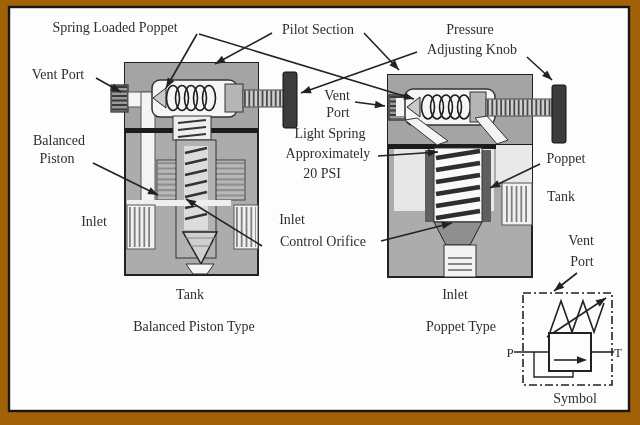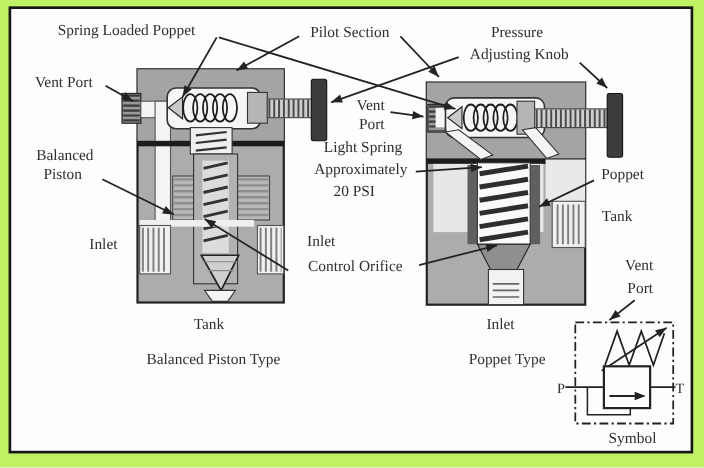--- a/index.html
+++ b/index.html
@@ -1,16 +1,16 @@
 <!DOCTYPE html>
 <html><head>
 <meta charset="utf-8">
 <style>
   html,body{margin:0;padding:0;background:#ffffff;}
-  .page{position:relative;width:640px;height:425px;background:#bef264;overflow:hidden;}
+  .page{position:relative;width:640px;height:425px;background:#a16207;overflow:hidden;}
   svg{position:absolute;left:0;top:0;filter:blur(.3px);}
   svg text{font-family:"Liberation Serif","DejaVu Serif",serif;fill:#2e2e2e;}
   .lbl{font-size:14px;}
   .lbl-sm{font-size:13px;}
   .ld{stroke:#222;stroke-width:1.6;fill:none;}
   .ah{fill:#222;}
   .outline{stroke:#2a2a2a;stroke-width:1.2;}
 </style>
 </head>
 <body>

